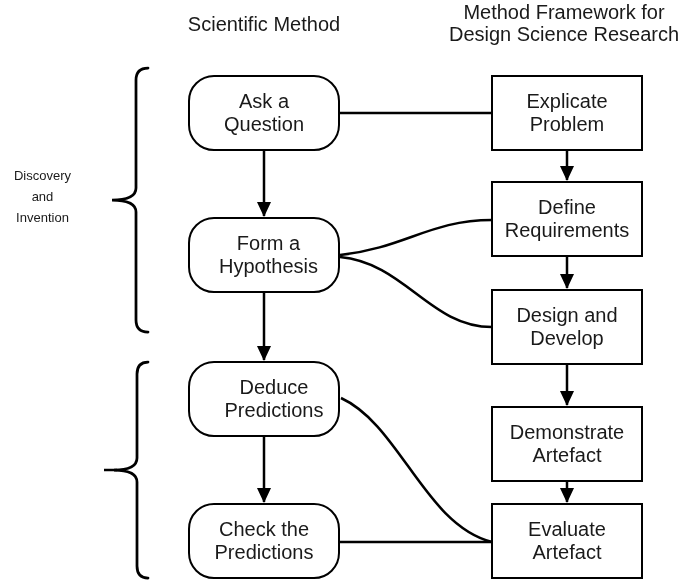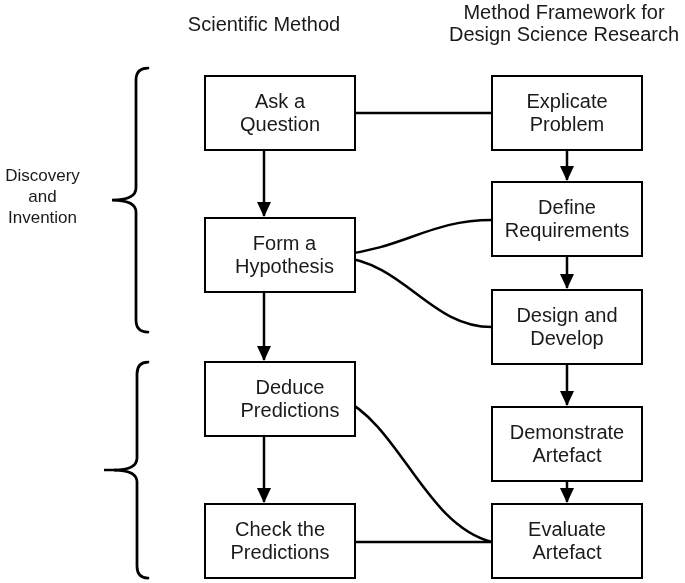--- a/index.html
+++ b/index.html
@@ -29,33 +29,33 @@
     border: 2.5px solid #000000;
     background: #ffffff;
     display: flex;
     align-items: center;
     justify-content: center;
     text-align: center;
     font-size: 20px;
     line-height: 23px;
     white-space: pre-line;
   }
-  .col-left  { left: 204px; width: 152px; }
+  .col-left  { left: 188px; width: 152px; border-radius: 26px; }
   .col-right { left: 491px; width: 152px; }
   .title {
     position: absolute;
     text-align: center;
     font-size: 20px;
     line-height: 22px;
     white-space: pre-line;
   }
   .phase-label {
     position: absolute;
     text-align: center;
-    font-size: 17px;
+    font-size: 13px;
     line-height: 21px;
     white-space: pre-line;
   }
 </style>
 </head>
 <body>
 
 <div class="canvas">
 
   <svg class="wires" viewBox="0 0 685 583" xmlns="http://www.w3.org/2000/svg">

